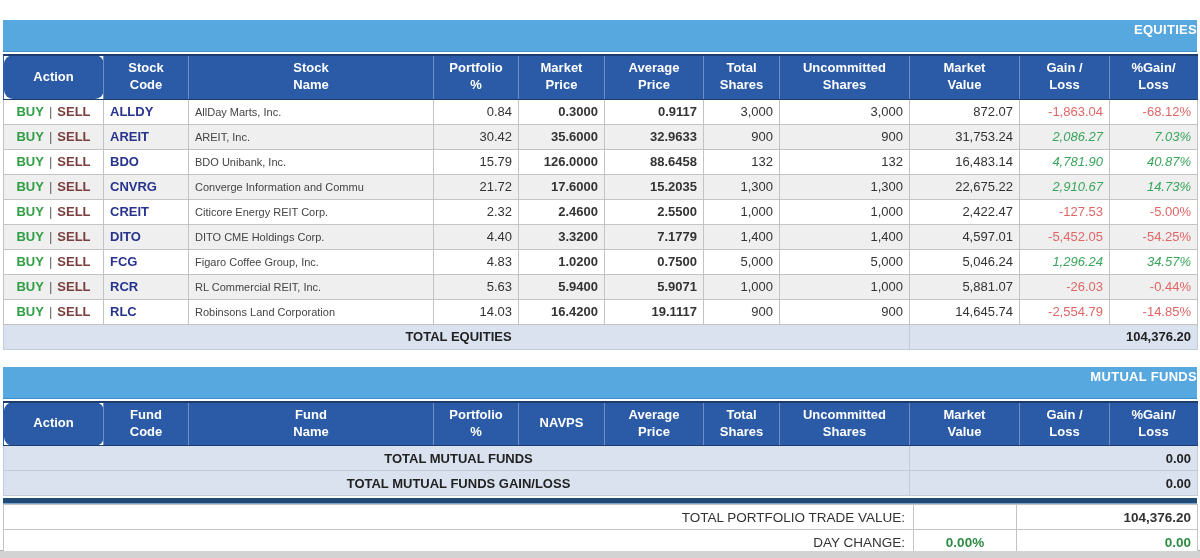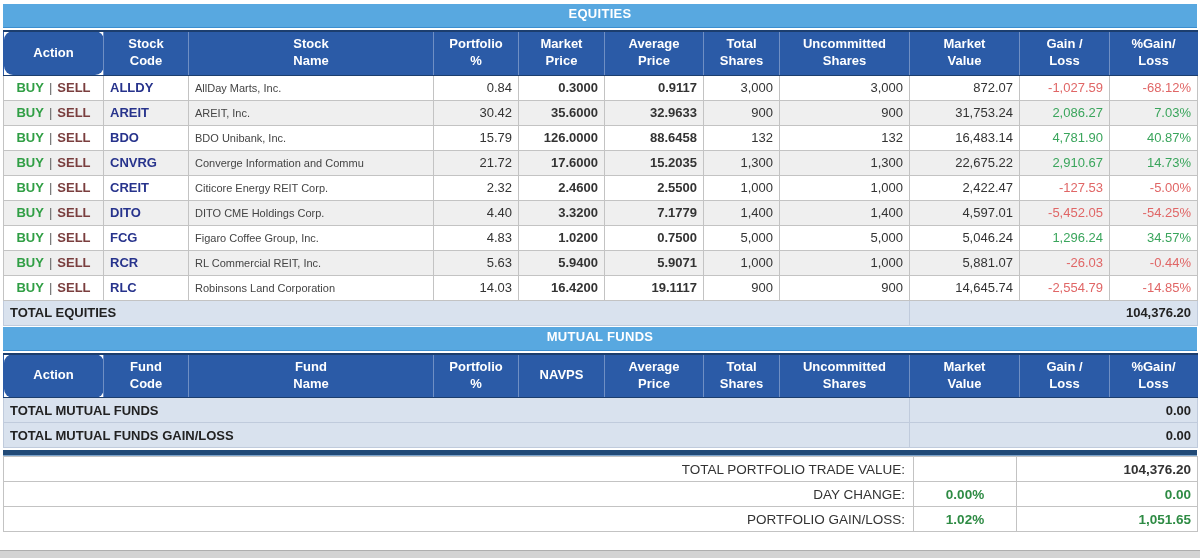--- a/index.html
+++ b/index.html
@@ -14,24 +14,24 @@
     background: #fff;
     padding: 3px;
     border-bottom: 1px solid #aeaeae;
   }
   .section-bar {
     background: #58a8e0;
     color: #fff;
     font-weight: bold;
     font-size: 13px;
     letter-spacing: .3px;
-    text-align: center;
-    height: 24px;
+    text-align: right;
+    height: 32px;
     line-height: 20px;
-    margin: 1px 0 2px 0;
+    margin: 17px 0 2px 0;
     border-bottom: 1px solid #3c8ecf;
   }
   table {
     border-collapse: collapse;
     width: 1194px;
     table-layout: fixed;
   }
   th {
     background: #2b5ba7;
     color: #fff;
@@ -63,30 +63,30 @@
   tr.odd td  { background: #fff; }
   tr.even td { background: #efefef; }
   .action { text-align: center; font-weight: bold; padding: 0 2px; }
   .buy  { color: #2f9e44; cursor: pointer; }
   .pipe { color: #666; margin: 0 5px; font-weight: normal; }
   .sell { color: #7a3e3e; cursor: pointer; }
   .code { font-weight: bold; color: #27338c; cursor: pointer; }
   .name { font-size: 11px; color: #444; }
   .num  { text-align: right; }
   .bold { font-weight: bold; margin-top: 16px; }
-  .pos  { color: #3aa55c; }
+  .pos  { color: #3aa55c; font-style: italic; }
   .neg  { color: #e06666; }
   .total-row td {
     background: #d9e2ee;
     font-weight: bold;
     color: #222;
     border: 1px solid #c0cbdc;
     height: 25px;
   }
-  .total-label { text-align: left; padding-right: 2px; }
+  .total-label { text-align: center; padding-right: 2px; }
   .total-value { text-align: right; border-left: 1px solid #b3bfd2; }
   .navy-bar {
     height: 6px;
     background: #214a77;
     margin-top: 2px;
     border-bottom: 1px solid #7ba2c9;
   }
   .summary td { background: #fff; height: 25px; font-size: 13.5px; }
   .sum-label { text-align: right; color: #333; padding-right: 8px; }
   .sum-pct   { text-align: center; font-weight: bold; }
@@ -167,21 +167,21 @@
         <tr class="odd">
           <td class="action"><span class="buy">BUY</span><span class="pipe">|</span><span class="sell">SELL</span></td>
           <td class="code">ALLDY</td>
           <td class="name">AllDay Marts, Inc.</td>
           <td class="num">0.84</td>
           <td class="num bold">0.3000</td>
           <td class="num bold">0.9117</td>
           <td class="num">3,000</td>
           <td class="num">3,000</td>
           <td class="num">872.07</td>
-          <td class="num neg">-1,027.59</td>
+          <td class="num neg">-1,863.04</td>
           <td class="num neg">-68.12%</td>
         </tr>
         <tr class="even">
           <td class="action"><span class="buy">BUY</span><span class="pipe">|</span><span class="sell">SELL</span></td>
           <td class="code">AREIT</td>
           <td class="name">AREIT, Inc.</td>
           <td class="num">30.42</td>
           <td class="num bold">35.6000</td>
           <td class="num bold">32.9633</td>
           <td class="num">900</td>

